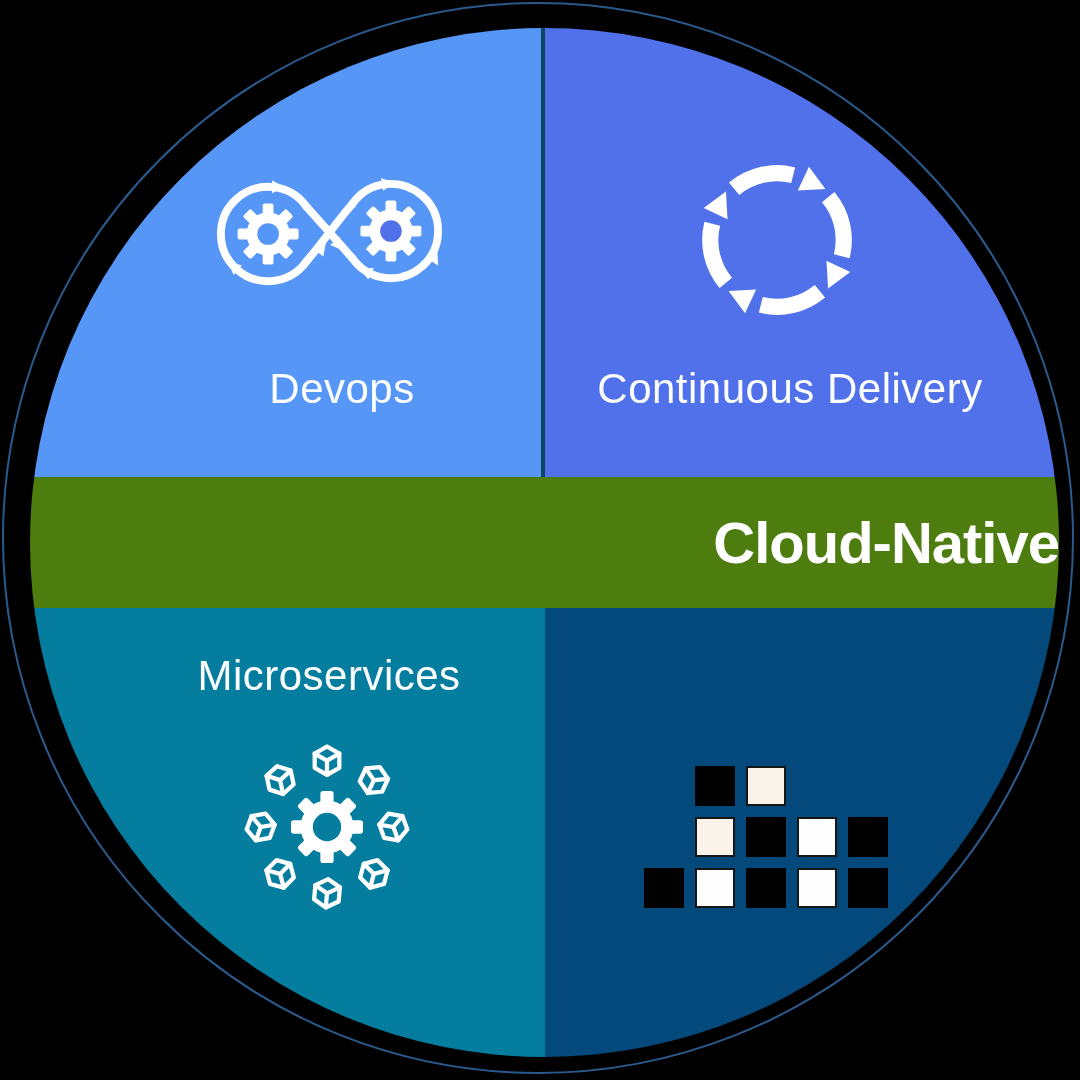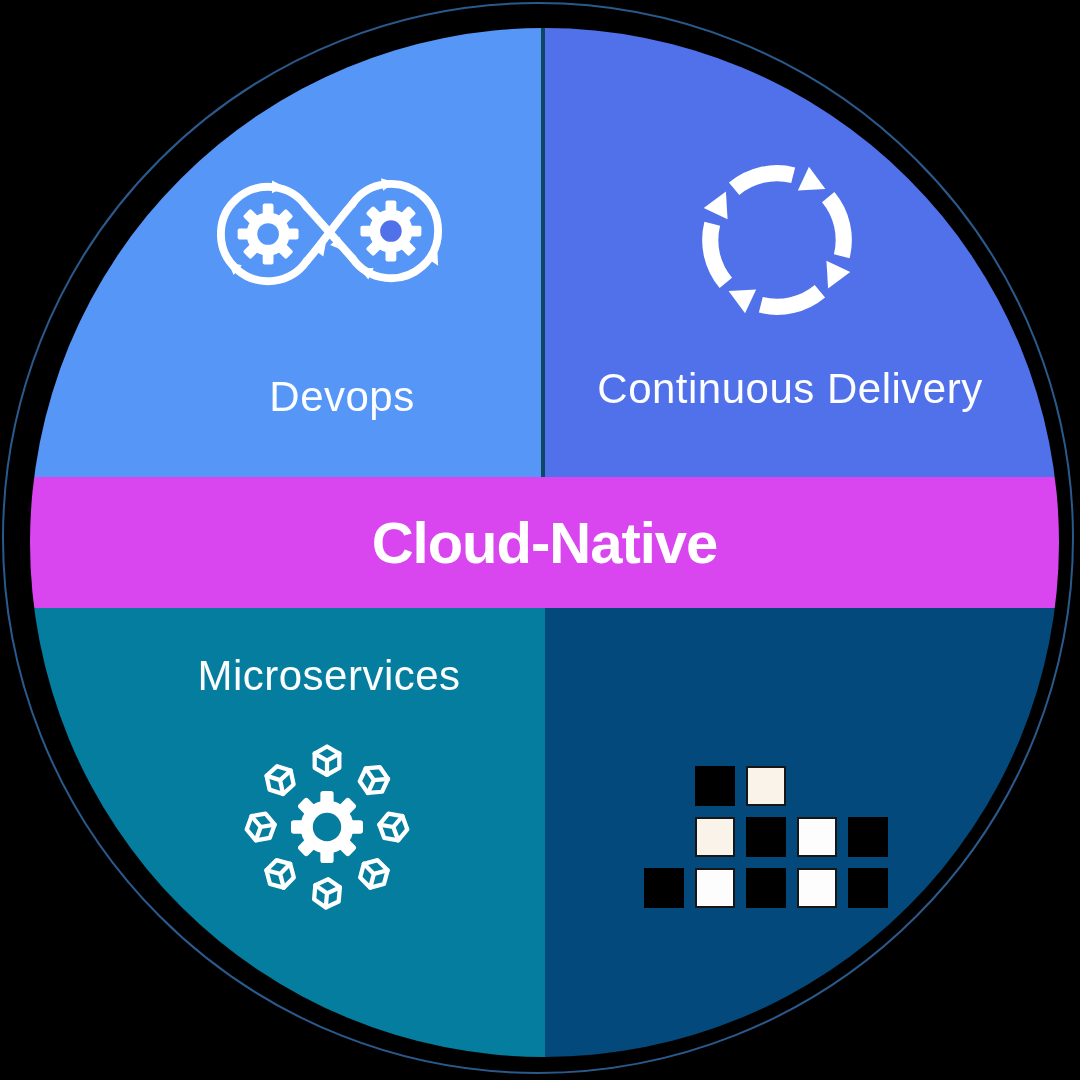--- a/index.html
+++ b/index.html
@@ -15,35 +15,35 @@
     box-sizing:border-box;
   }
   .inner-circle{
     position:absolute;left:26px;top:24px;width:1029px;height:1029px;
     border-radius:50%;background:#000;overflow:hidden;
   }
   .quad{position:absolute;}
   .q-tl{left:0;top:0;width:511px;height:449px;background:#5596F6;}
   .v-divider{position:absolute;left:511px;top:0;width:4px;height:449px;background:#0E4763;}
   .q-tr{left:515px;top:0;width:514px;height:449px;background:#5071E9;}
-  .center-band{position:absolute;left:0;top:449px;width:100%;height:131px;background:#d946ef;
-    display:flex;align-items:center;justify-content:center;}
+  .center-band{position:absolute;left:0;top:449px;width:100%;height:131px;background:#4d7c0f;
+    display:flex;align-items:center;justify-content:flex-end;}
   .q-bl{left:0;top:580px;width:515px;height:449px;background:#057D9E;}
   .q-br{left:515px;top:580px;width:514px;height:449px;background:#04497C;}
   .title{
     color:#FFF;font-size:58px;font-weight:700;letter-spacing:-1px;
     font-family:"Liberation Sans","DejaVu Sans",sans-serif;
   }
   .q-label{
     position:absolute;transform:translate(-50%,-50%);
     color:#FCFDFF;font-size:42px;font-weight:400;letter-spacing:0.5px;
     white-space:nowrap;
   }
   .icon-wrap{position:absolute;transform:translate(-50%,-50%);line-height:0;}
-  .lbl-devops{left:312px;top:361px;margin-top:8px;}
+  .lbl-devops{left:312px;top:361px;}
   .lbl-cd{left:760px;top:361px;}
   .lbl-ms{left:299px;top:648px;}
   .lbl-ct{left:738px;top:652px;}
   .ic-devops{left:300px;top:206px;}
   .ic-cd{left:747px;top:212px;}
   .ic-ms{left:297px;top:799px;}
   .blocks-grid{
     position:absolute;left:736px;top:809px;transform:translate(-50%,-50%);
     display:grid;grid-template-columns:repeat(5,40px);grid-template-rows:repeat(3,40px);
     gap:11px;

